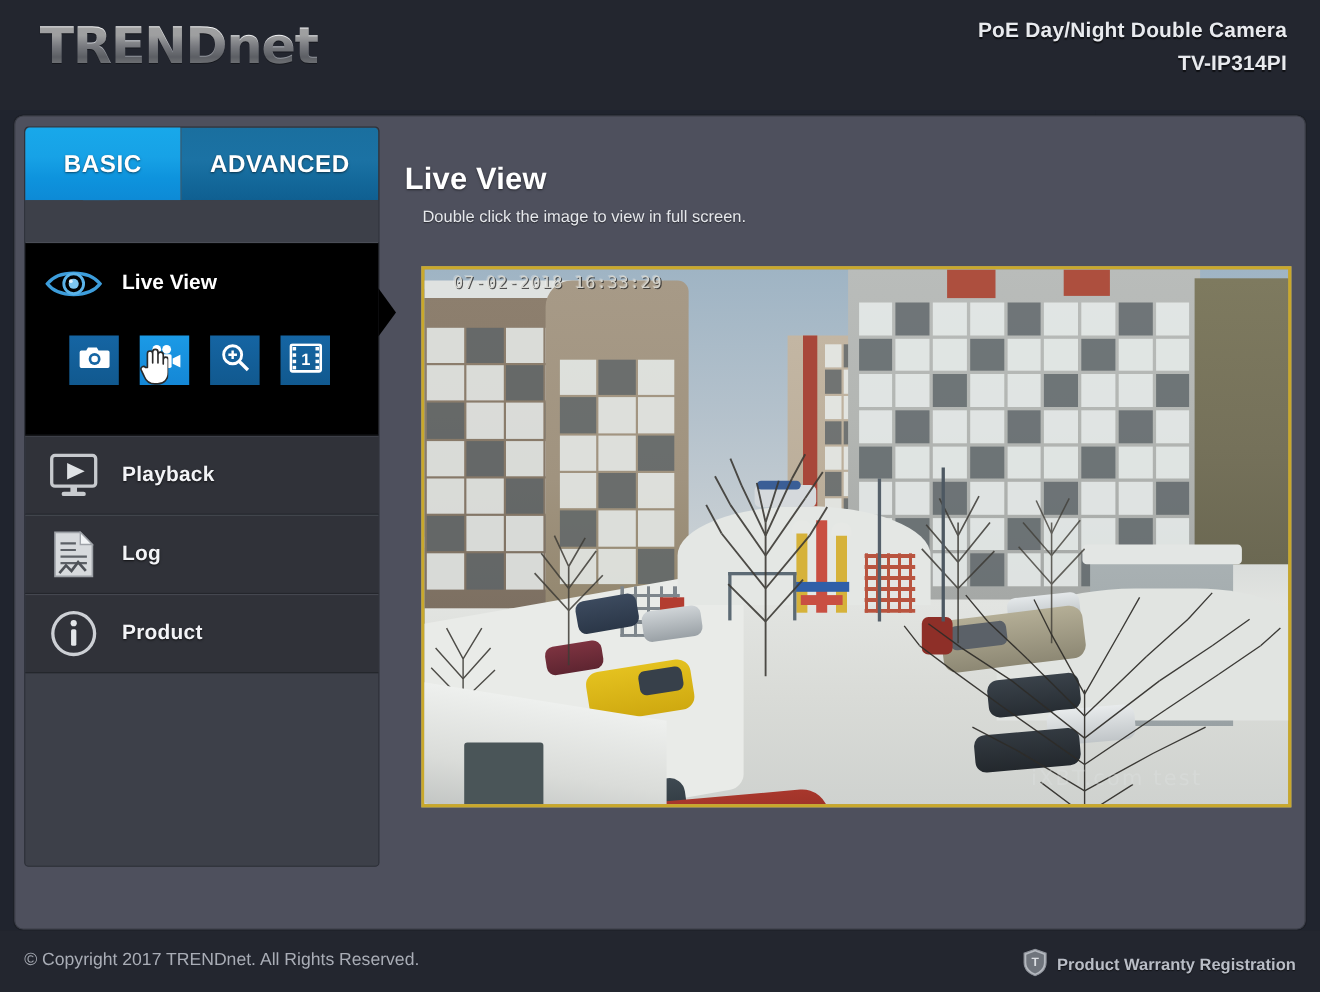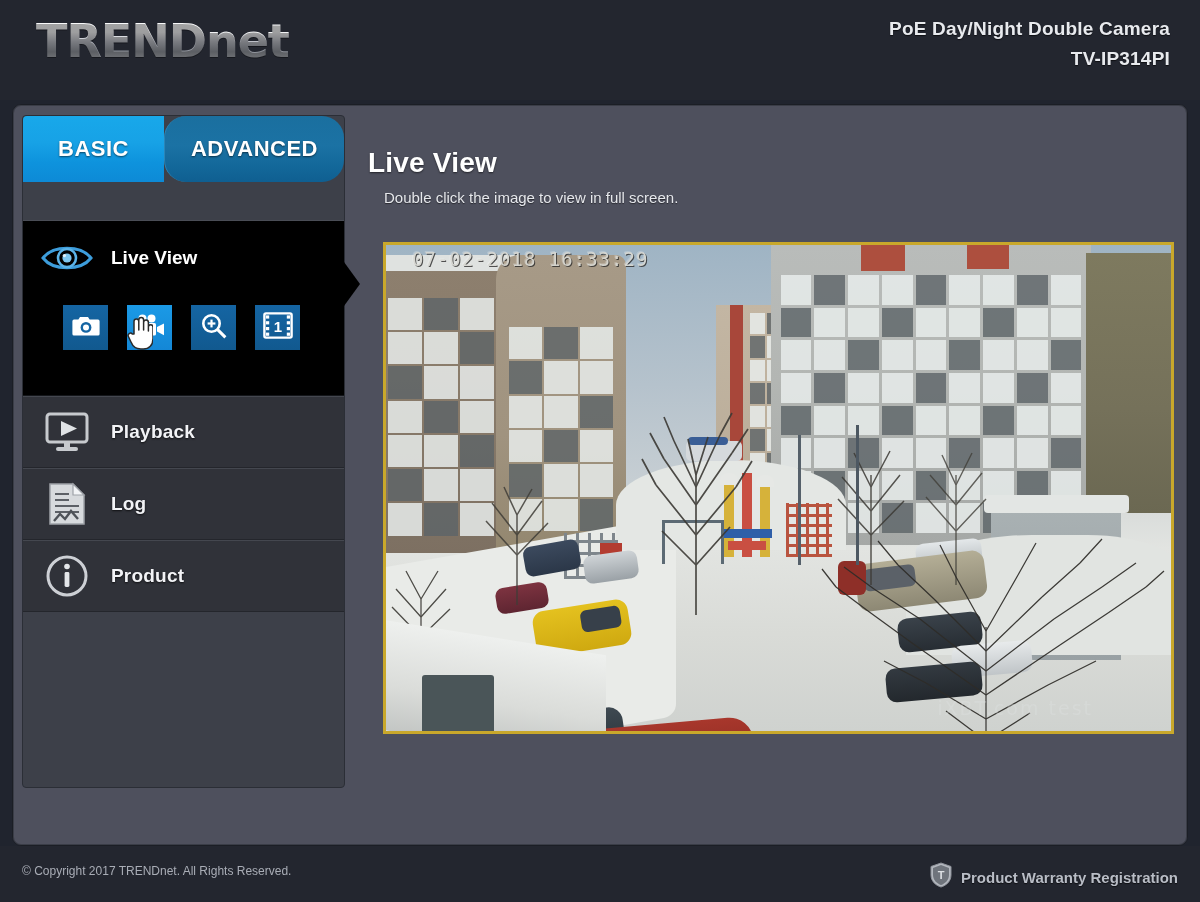--- a/index.html
+++ b/index.html
@@ -100,21 +100,20 @@
   .tab.basic {
     width: 141px;
     background: linear-gradient(180deg,#18a8ea 0%,#17a2e6 40%,#0e93dd 70%,#0d8ad6 100%);
     border-top-left-radius: 4px;
   }
   .tab.advanced {
     flex: 1;
     background: linear-gradient(180deg,#1a6f9f 0%,#1b72a4 45%,#13689a 75%,#0f5f91 100%);
     border-left: 1px solid #2b86b8;
     border-top-right-radius: 4px;
-    border-radius: 22px;
   }
   
   #tab-notch {
     position: absolute;
     left: 52px; top: 66px;
     width: 0; height: 0;
     border-left: 17px solid transparent;
     border-right: 17px solid transparent;
     border-top: 15px solid #0d8ad6;
   }
@@ -267,21 +266,21 @@
     display:grid; gap:2px;
   }
   .win { background:#e8eceb; opacity:.85; }
   .win.dk { background:#5c6468; opacity:.8; }
 
   
   #timestamp {
     position: absolute;
     left: 26px; top: 3px;
     font-family: "DejaVu Sans Mono", monospace;
-    font-size: 19px;
+    font-size: 15px;
     letter-spacing: 1px;
     color: #d8d8d2;
     text-shadow: 1px 1px 0 rgba(40,40,40,.85), -1px -1px 0 rgba(255,255,255,.25);
     opacity: .92;
     z-index: 30;
   }
   #watermark {
     position: absolute;
     right: 78px; bottom: 12px;
     font-size: 19px;
@@ -294,21 +293,21 @@
   
   #footer {
     position: absolute;
     left: 0; bottom: 0;
     width: 1200px; height: 56px;
     background: #23262f;
   }
   #copyright {
     position: absolute;
     left: 22px; top: 18px;
-    font-size: 12px;
+    font-size: 16px;
     color: #a9adb6;
   }
   #warranty {
     position: absolute;
     right: 22px; top: 16px;
     display: flex; align-items: center; gap: 9px;
     cursor: pointer;
   }
   #warranty .wtext {
     font-size: 15px; font-weight: bold;

